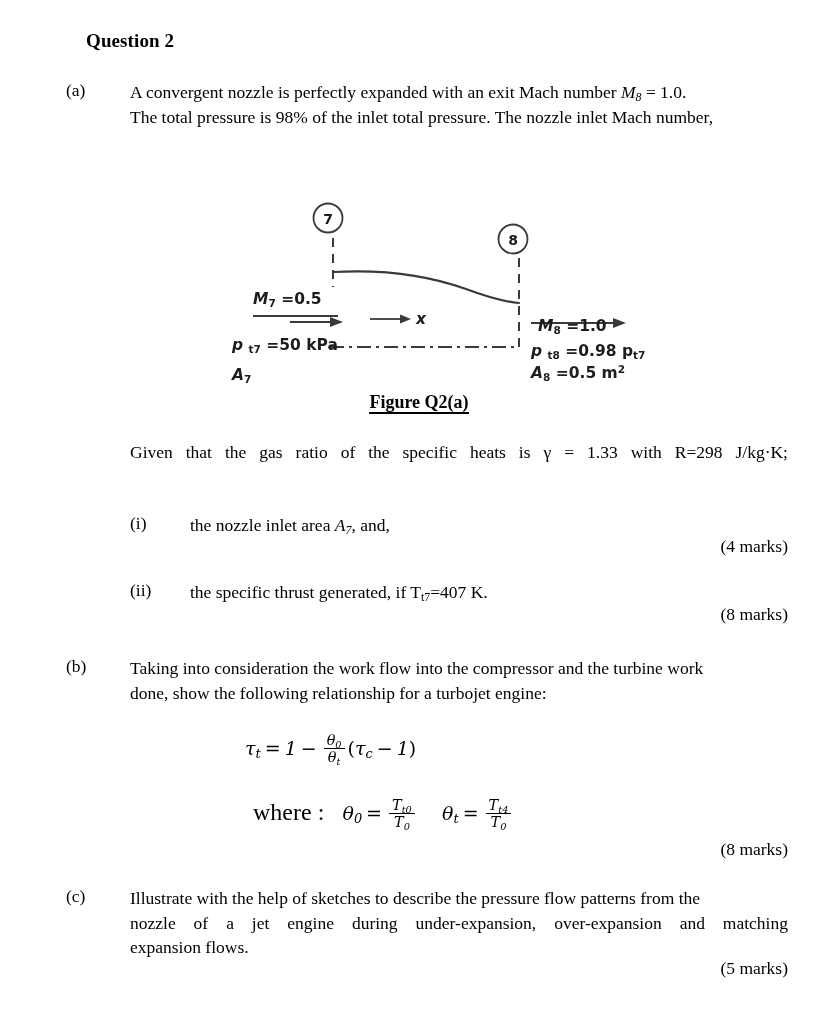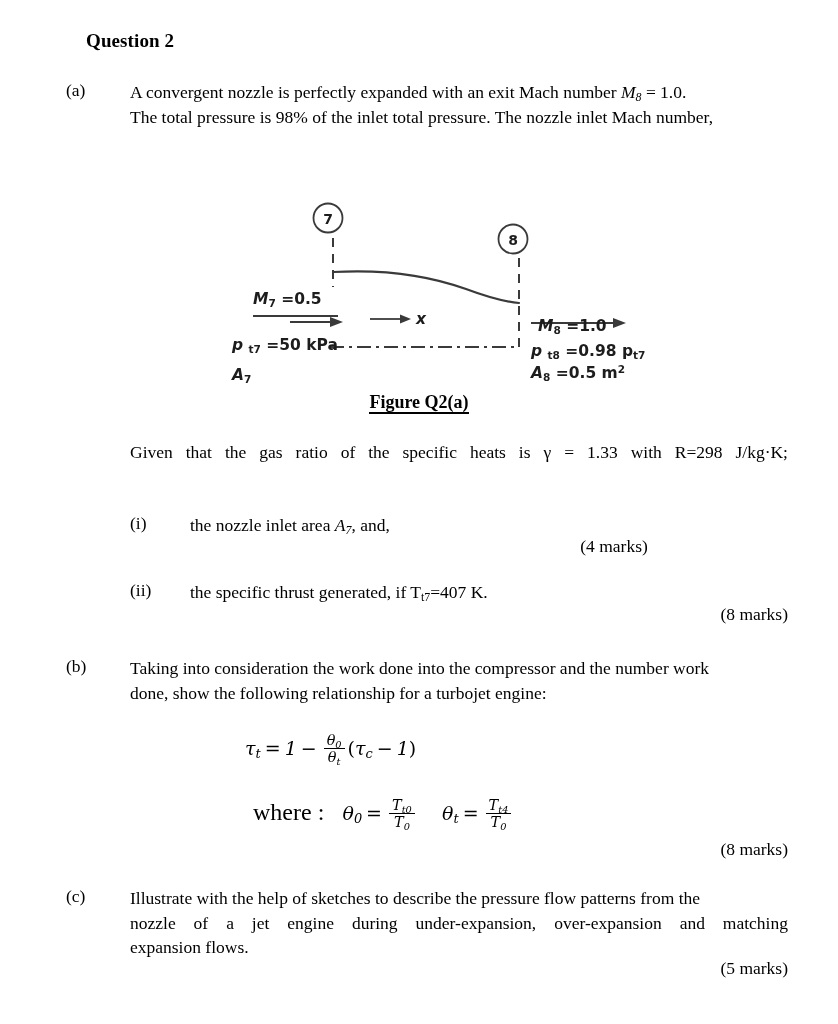--- a/index.html
+++ b/index.html
@@ -169,29 +169,29 @@
   </div>
 
   <div class="abs figcaption"><span>Figure Q2(a)</span></div>
 
   <div class="abs para" style="left:130px; top:440px; width:658px;">
     <span style="display:block; text-align:justify; text-align-last:justify;"><span>Given that the gas ratio of the specific heats is </span><span>γ</span><span> = 1.33 with R=298 J/kg·K;</span></span>
   </div>
 
   <div class="abs marker" style="left:130px; top:513px;">(i)</div>
   <div class="abs para nojust" style="left:190px; top:513px; width:560px;"><span>the nozzle inlet area </span><i class="mi"><span>A</span><sub>7</sub></i><span>, and,</span></div>
-  <div class="abs marks" style="left:440px; top:536px; width:348px;text-align:center;">(4 marks)</div>
+  <div class="abs marks" style="left:440px; top:536px; width:348px;">(4 marks)</div>
 
   <div class="abs marker" style="left:130px; top:580px;">(ii)</div>
   <div class="abs para nojust" style="left:190px; top:580px; width:560px;"><span>the specific thrust generated, if T</span><sub>t7</sub><span>=407 K.</span></div>
   <div class="abs marks" style="left:440px; top:604px; width:348px;">(8 marks)</div>
 
   <div class="abs marker" style="left:66px; top:656px;">(b)</div>
   <div class="abs para nojust" style="left:130px; top:656px; width:660px;">
-    <span>Taking into consideration the work done into the compressor and the number work</span><br>
+    <span>Taking into consideration the work flow into the compressor and the turbine work</span><br>
     <span>done, show the following relationship for a turbojet engine:</span>
   </div>
 
   <div class="abs math" style="left:245px; top:733px;">
     <span>τ</span><sub>t</sub><span class="op">=</span><span>1</span><span class="op">−</span><span class="frac"><span class="nu"><span>θ</span><sub>0</sub></span><span class="de"><span>θ</span><sub>t</sub></span></span><span class="paren">(</span><span>τ</span><sub>c</sub><span class="op">−</span><span>1</span><span class="paren">)</span>
   </div>
 
   <div class="abs math" style="left:253px; top:798px;">
     <span class="wherelbl">where :</span>&nbsp;&nbsp;&nbsp;<span>θ</span><sub>0</sub><span class="op">=</span><span class="frac"><span class="nu"><span>T</span><sub>t0</sub></span><span class="de"><span>T</span><sub>0</sub></span></span>&nbsp;&nbsp;&nbsp;&nbsp;<span>θ</span><sub>t</sub><span class="op">=</span><span class="frac"><span class="nu"><span>T</span><sub>t4</sub></span><span class="de"><span>T</span><sub>0</sub></span></span>
   </div>

